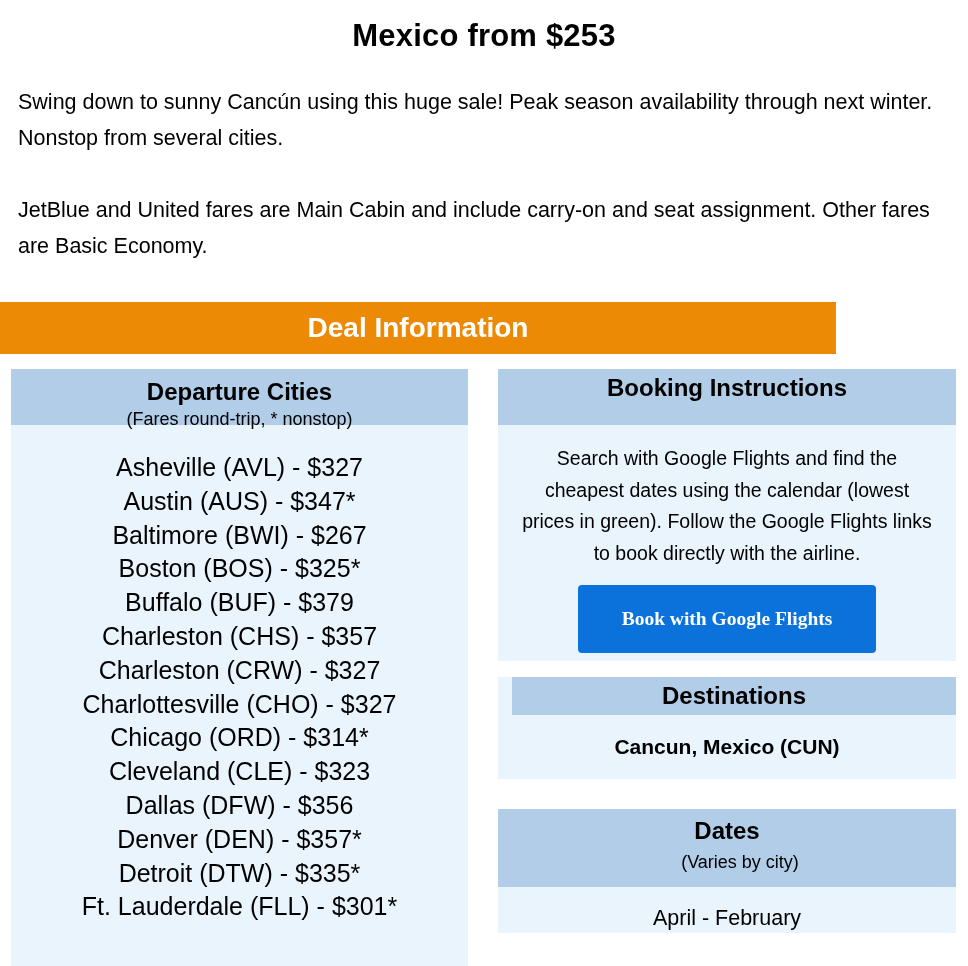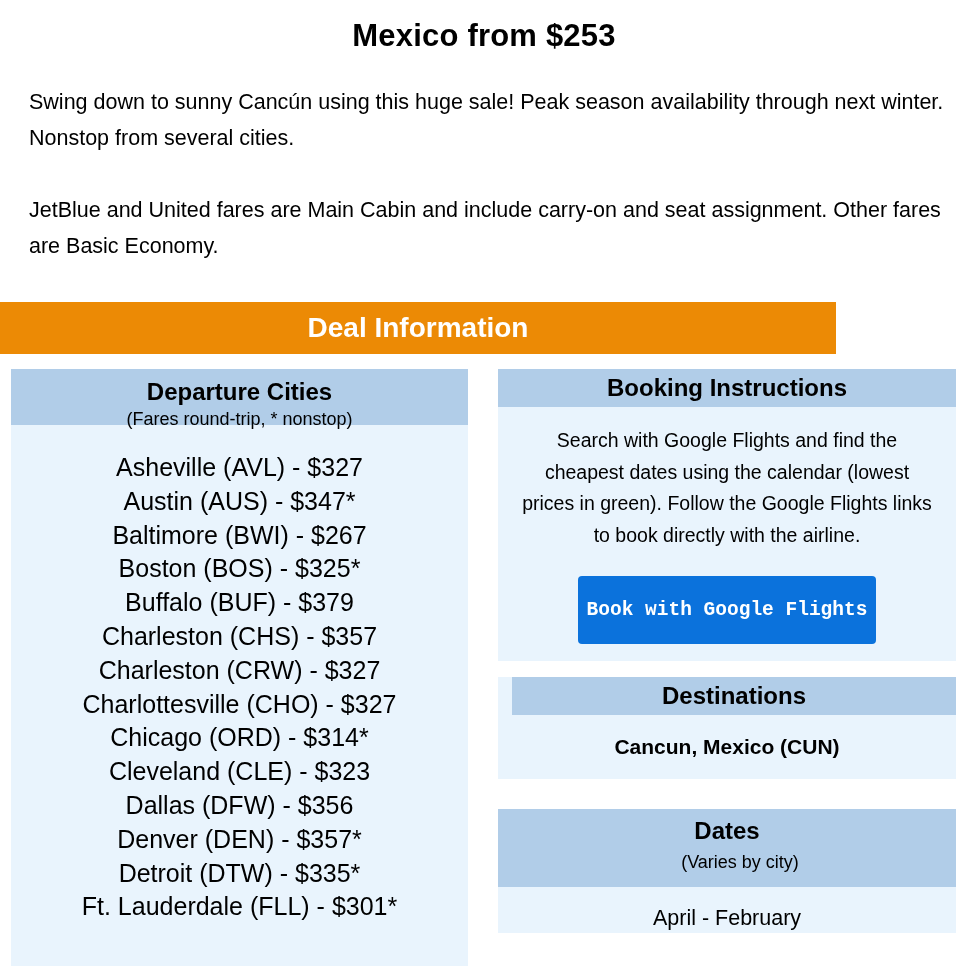--- a/index.html
+++ b/index.html
@@ -1,34 +1,34 @@
 <!DOCTYPE html>
 <html><head>
 <meta charset="utf-8">
 <style>
   html, body { margin:0; padding:0; background:#ffffff; }
   body { width:968px; height:966px; overflow:hidden; font-family:"Liberation Sans", sans-serif; color:#000; position:relative; }
   .title { position:absolute; top:18px; left:0; width:968px; text-align:center; font-weight:bold; font-size:31px; letter-spacing:0.2px; }
-  .intro { position:absolute; left:18px; width:930px; font-size:21.5px; line-height:36px;margin-left:11px; }
+  .intro { position:absolute; left:18px; width:930px; font-size:21.5px; line-height:36px; }
   .intro.p1 { top:84px; }
   .intro.p2 { top:192px; }
   .deal-bar { position:absolute; top:302px; left:0; width:836px; height:52px; background:#ec8a05; color:#fff; font-weight:bold; font-size:28px; text-align:center; line-height:52px; }
   .panel { position:absolute; background:#e9f4fd; }
   .panel-head { background:#b1cde8; text-align:center; }
   .panel-head .h { font-weight:bold; font-size:24px; }
   .panel-head .sub { font-size:18px; }
   .left { top:369px; left:11px; width:457px; height:597px; }
   .left .panel-head { height:56px; padding-top:8px; box-sizing:border-box; }
   .left .panel-head .h { line-height:30px; }
   .left .panel-head .sub { line-height:24px; }
   .city-list { list-style:none; margin:9px; padding:17px 0 0 0; text-align:center; font-size:25px; line-height:33.8px; }
   .booking { top:369px; left:498px; width:458px; height:292px; }
-  .booking .panel-head { height:38px; line-height:38px; }
+  .booking .panel-head { height:56px; line-height:38px; }
   .booking-text { text-align:center; font-size:19.5px; line-height:31.7px; padding:18px 24px 0 24px; }
-  .book-btn { display:block; margin:24px auto 0 auto; width:298px; height:68px; background:#0b72dc; color:#fff; border:none; border-radius:4px; font-family:Liberation Mono, monospace; font-weight:bold; font-size:19.5px; cursor:pointer; }
+  .book-btn { display:block; margin:15px auto 0 auto; width:298px; height:68px; background:#0b72dc; color:#fff; border:none; border-radius:4px; font-family:Liberation Serif, serif; font-weight:bold; font-size:19.5px; cursor:pointer; }
   .dest { top:677px; left:498px; width:458px; height:102px; }
   .dest .panel-head { height:38px; line-height:38px;margin-left:14px; }
   .dest-val { text-align:center; font-weight:bold; font-size:21px; line-height:64px; }
   .dates { top:809px; left:498px; width:458px; height:124px; }
   .dates .panel-head { height:78px; padding-top:6px; box-sizing:border-box; }
   .dates .panel-head .h { line-height:32px; }
   .dates .panel-head .sub { line-height:30px;padding-left:26px; }
   .dates-val { text-align:center; font-size:21.5px; line-height:62px; }
 </style>
 </head>

